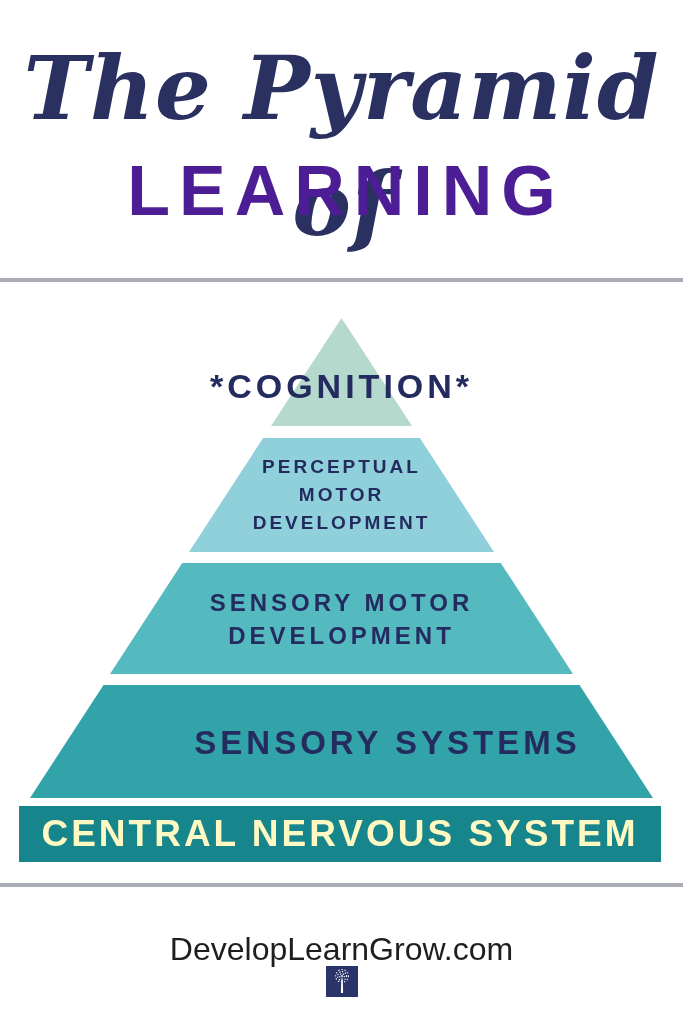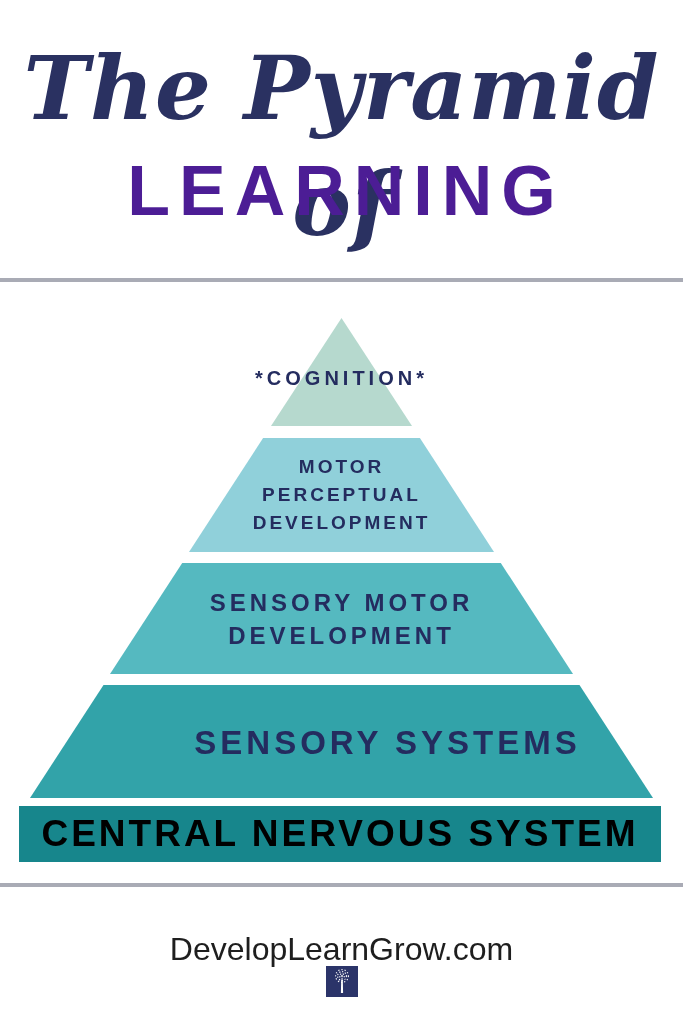--- a/index.html
+++ b/index.html
@@ -34,21 +34,21 @@
   .lvl-4{left:30px;  top:685px; width:623px; height:113px;
          clip-path:polygon(11.8% 0,88.2% 0,100% 100%,0 100%);}
   .cns-bar{
     position:absolute; left:19px; top:806px; width:642px; height:56px;
     display:flex; align-items:center; justify-content:center;
   }
   .cns-text{font-weight:bold; font-size:37px; letter-spacing:3px; white-space:nowrap;}
   
   .lbl{position:absolute; left:0; width:683px; text-align:center; font-weight:bold;}
   .lbl .line{display:block;}
-  .lbl-1{top:367px; font-size:20px; letter-spacing:4px;}
+  .lbl-1{top:367px; font-size:34px; letter-spacing:4px;}
   .lbl-2{top:453px; font-size:19px; line-height:28px; letter-spacing:3px;}
   .lbl-3{top:586px; font-size:24px; line-height:33px; letter-spacing:4px;}
   .lbl-4{top:724px; font-size:33px; letter-spacing:4px;}
   
   .site{
     position:absolute; top:931px; left:0; width:683px; text-align:center;
     font-size:32px; color:#1e1e1e;
   }
   .logo{
     position:absolute; left:326px; top:966px; width:32px; height:31px;
@@ -70,36 +70,36 @@
     <div class="lvl lvl-1" style="background-color: rgb(182, 217, 206);"></div>
     <div class="lvl lvl-2" style="background-color: rgb(144, 208, 218);"></div>
     <div class="lvl lvl-3" style="background-color: rgb(85, 185, 192);"></div>
     <div class="lvl lvl-4" style="background-color: rgb(50, 163, 169);"></div>
 
     <div class="lbl lbl-1" style="color: rgb(36, 44, 95);">
       <span class="line">*COGNITION*</span>
     </div>
 
     <div class="lbl lbl-2" style="color: rgb(36, 44, 95);">
+      <span class="line">PERCEPTUAL</span>
       <span class="line">MOTOR</span>
-      <span class="line">PERCEPTUAL</span>
       <span class="line">DEVELOPMENT</span>
     </div>
 
     <div class="lbl lbl-3" style="color: rgb(36, 44, 95);">
       <span class="line">SENSORY MOTOR</span>
       <span class="line">DEVELOPMENT</span>
     </div>
 
     <div class="lbl lbl-4" style="color: rgb(36, 44, 95); margin-left: 46px;">
       <span class="line">SENSORY SYSTEMS</span>
     </div>
 
     <div class="cns-bar" style="background-color: rgb(23, 134, 140);">
-      <span class="cns-text" style="color: #000000;">CENTRAL NERVOUS SYSTEM</span>
+      <span class="cns-text" style="color: #fef9c3;">CENTRAL NERVOUS SYSTEM</span>
     </div>
   </div>
 
   <div class="divider divider-bottom" style="background-color: rgb(169, 171, 181);"></div>
 
   <div class="site">DevelopLearnGrow.com</div>
 
   <div class="logo" style="background-color: rgb(43, 52, 105);">
     <svg viewBox="0 0 32 31">
       <g fill="none" stroke="#ffffff" stroke-width="1.1">

